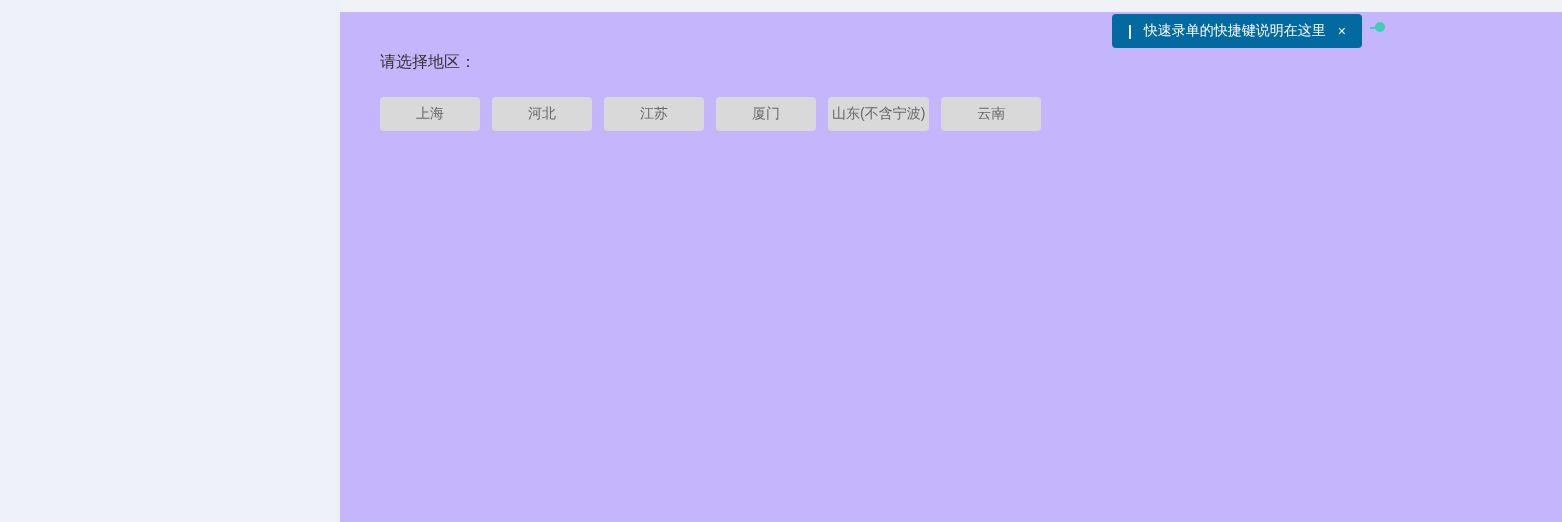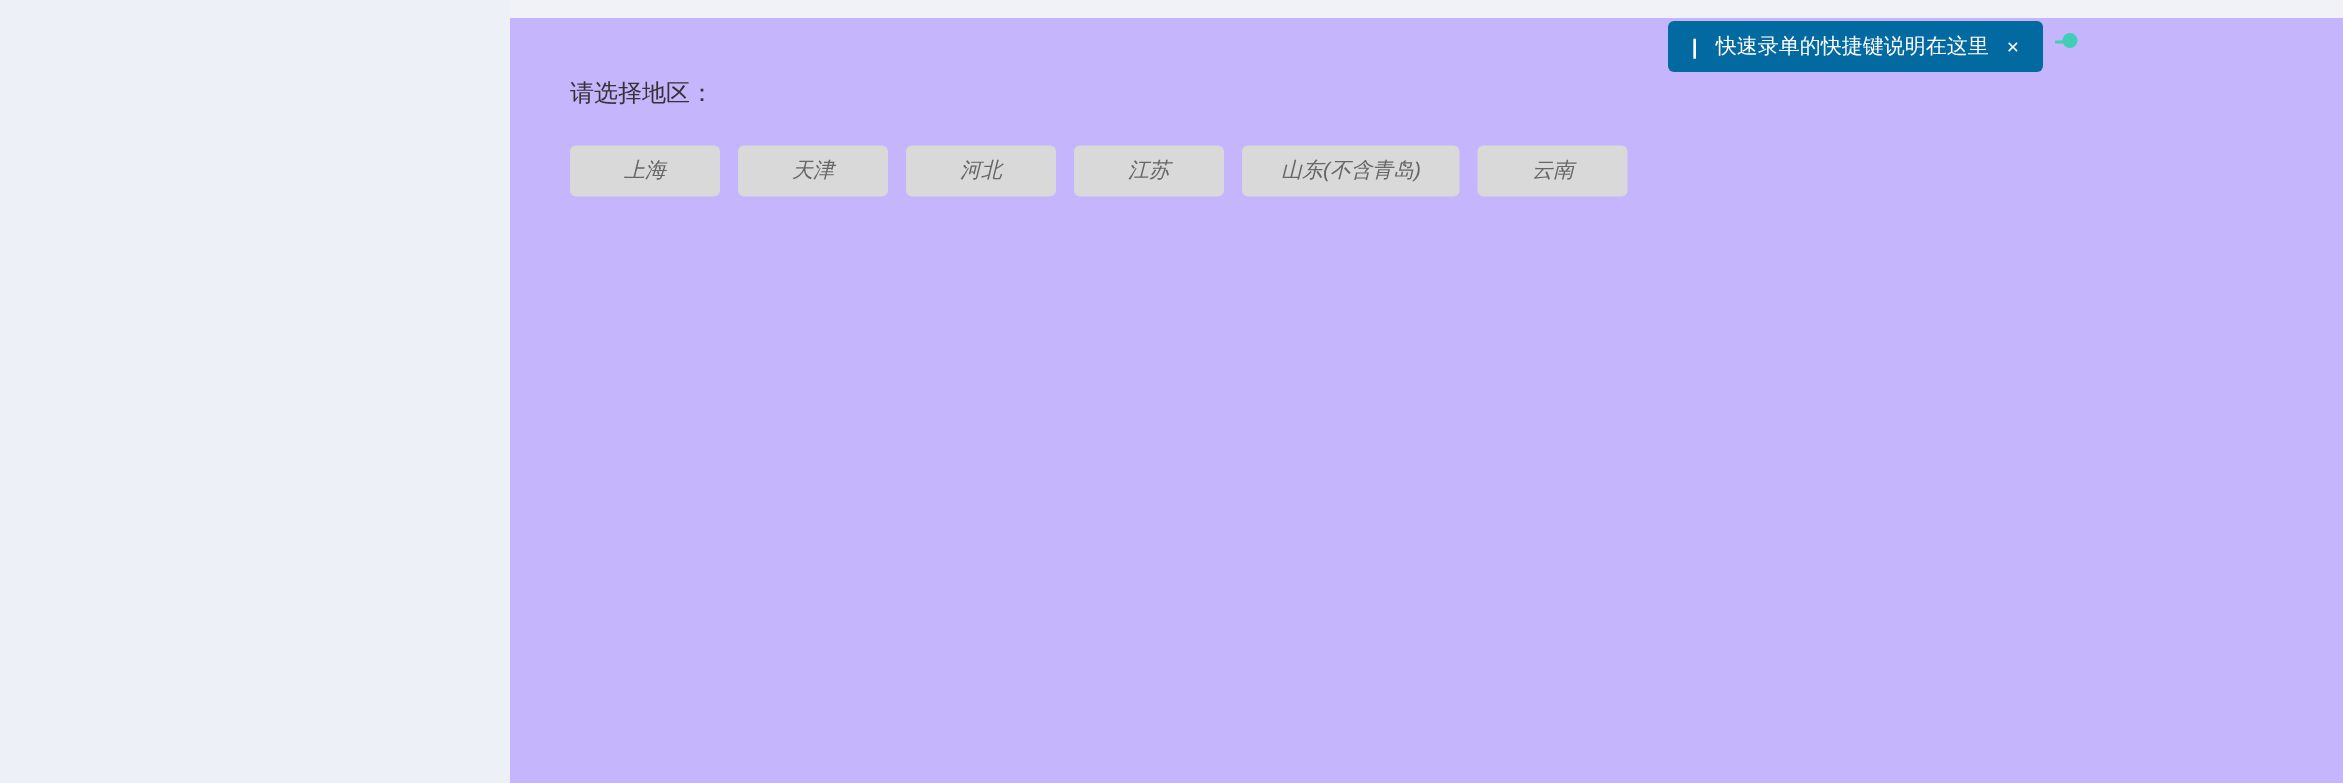--- a/index.html
+++ b/index.html
@@ -48,27 +48,26 @@
       display: flex;
       flex-wrap: wrap;
       gap: 12px;
     }
 
     .region-btn {
       background: #d9d9d9;
       color: #666;
       border: none;
       border-radius: 4px;
-      padding: 8px 26px;
+      padding: 8px 4px;
       font-size: 14px;
       cursor: pointer;
       min-width: 100px;
       text-align: center;
       font-family: 'Microsoft YaHei', 'PingFang SC', sans-serif;
-      font-style: italic;
     }
 
     .tooltip-banner {
       position: absolute;
       top: 14px;
       right: 200px;
       background: #0369a1;
       color: #fff;
       padding: 8px 16px;
       border-radius: 4px;
@@ -113,24 +112,24 @@
   </style>
 </head>
 <body>
 
 <div class="left-sidebar"></div>
 
 <div class="main-content">
   <div class="section-title">请选择地区：</div>
   <div class="region-buttons">
   <button class="region-btn">上海</button>
-      <button class="region-btn">天津</button>
       <button class="region-btn">河北</button>
       <button class="region-btn">江苏</button>
-      <button class="region-btn">山东(不含青岛)</button>
+      <button class="region-btn">厦门</button>
+      <button class="region-btn">山东(不含宁波)</button>
       <button class="region-btn">云南</button>
     </div>
 </div>
 
 <div class="tooltip-banner">
   <span>快速录单的快捷键说明在这里</span>
   <span class="tooltip-close">×</span>
 </div>
 
 <div class="tooltip-line"></div>

